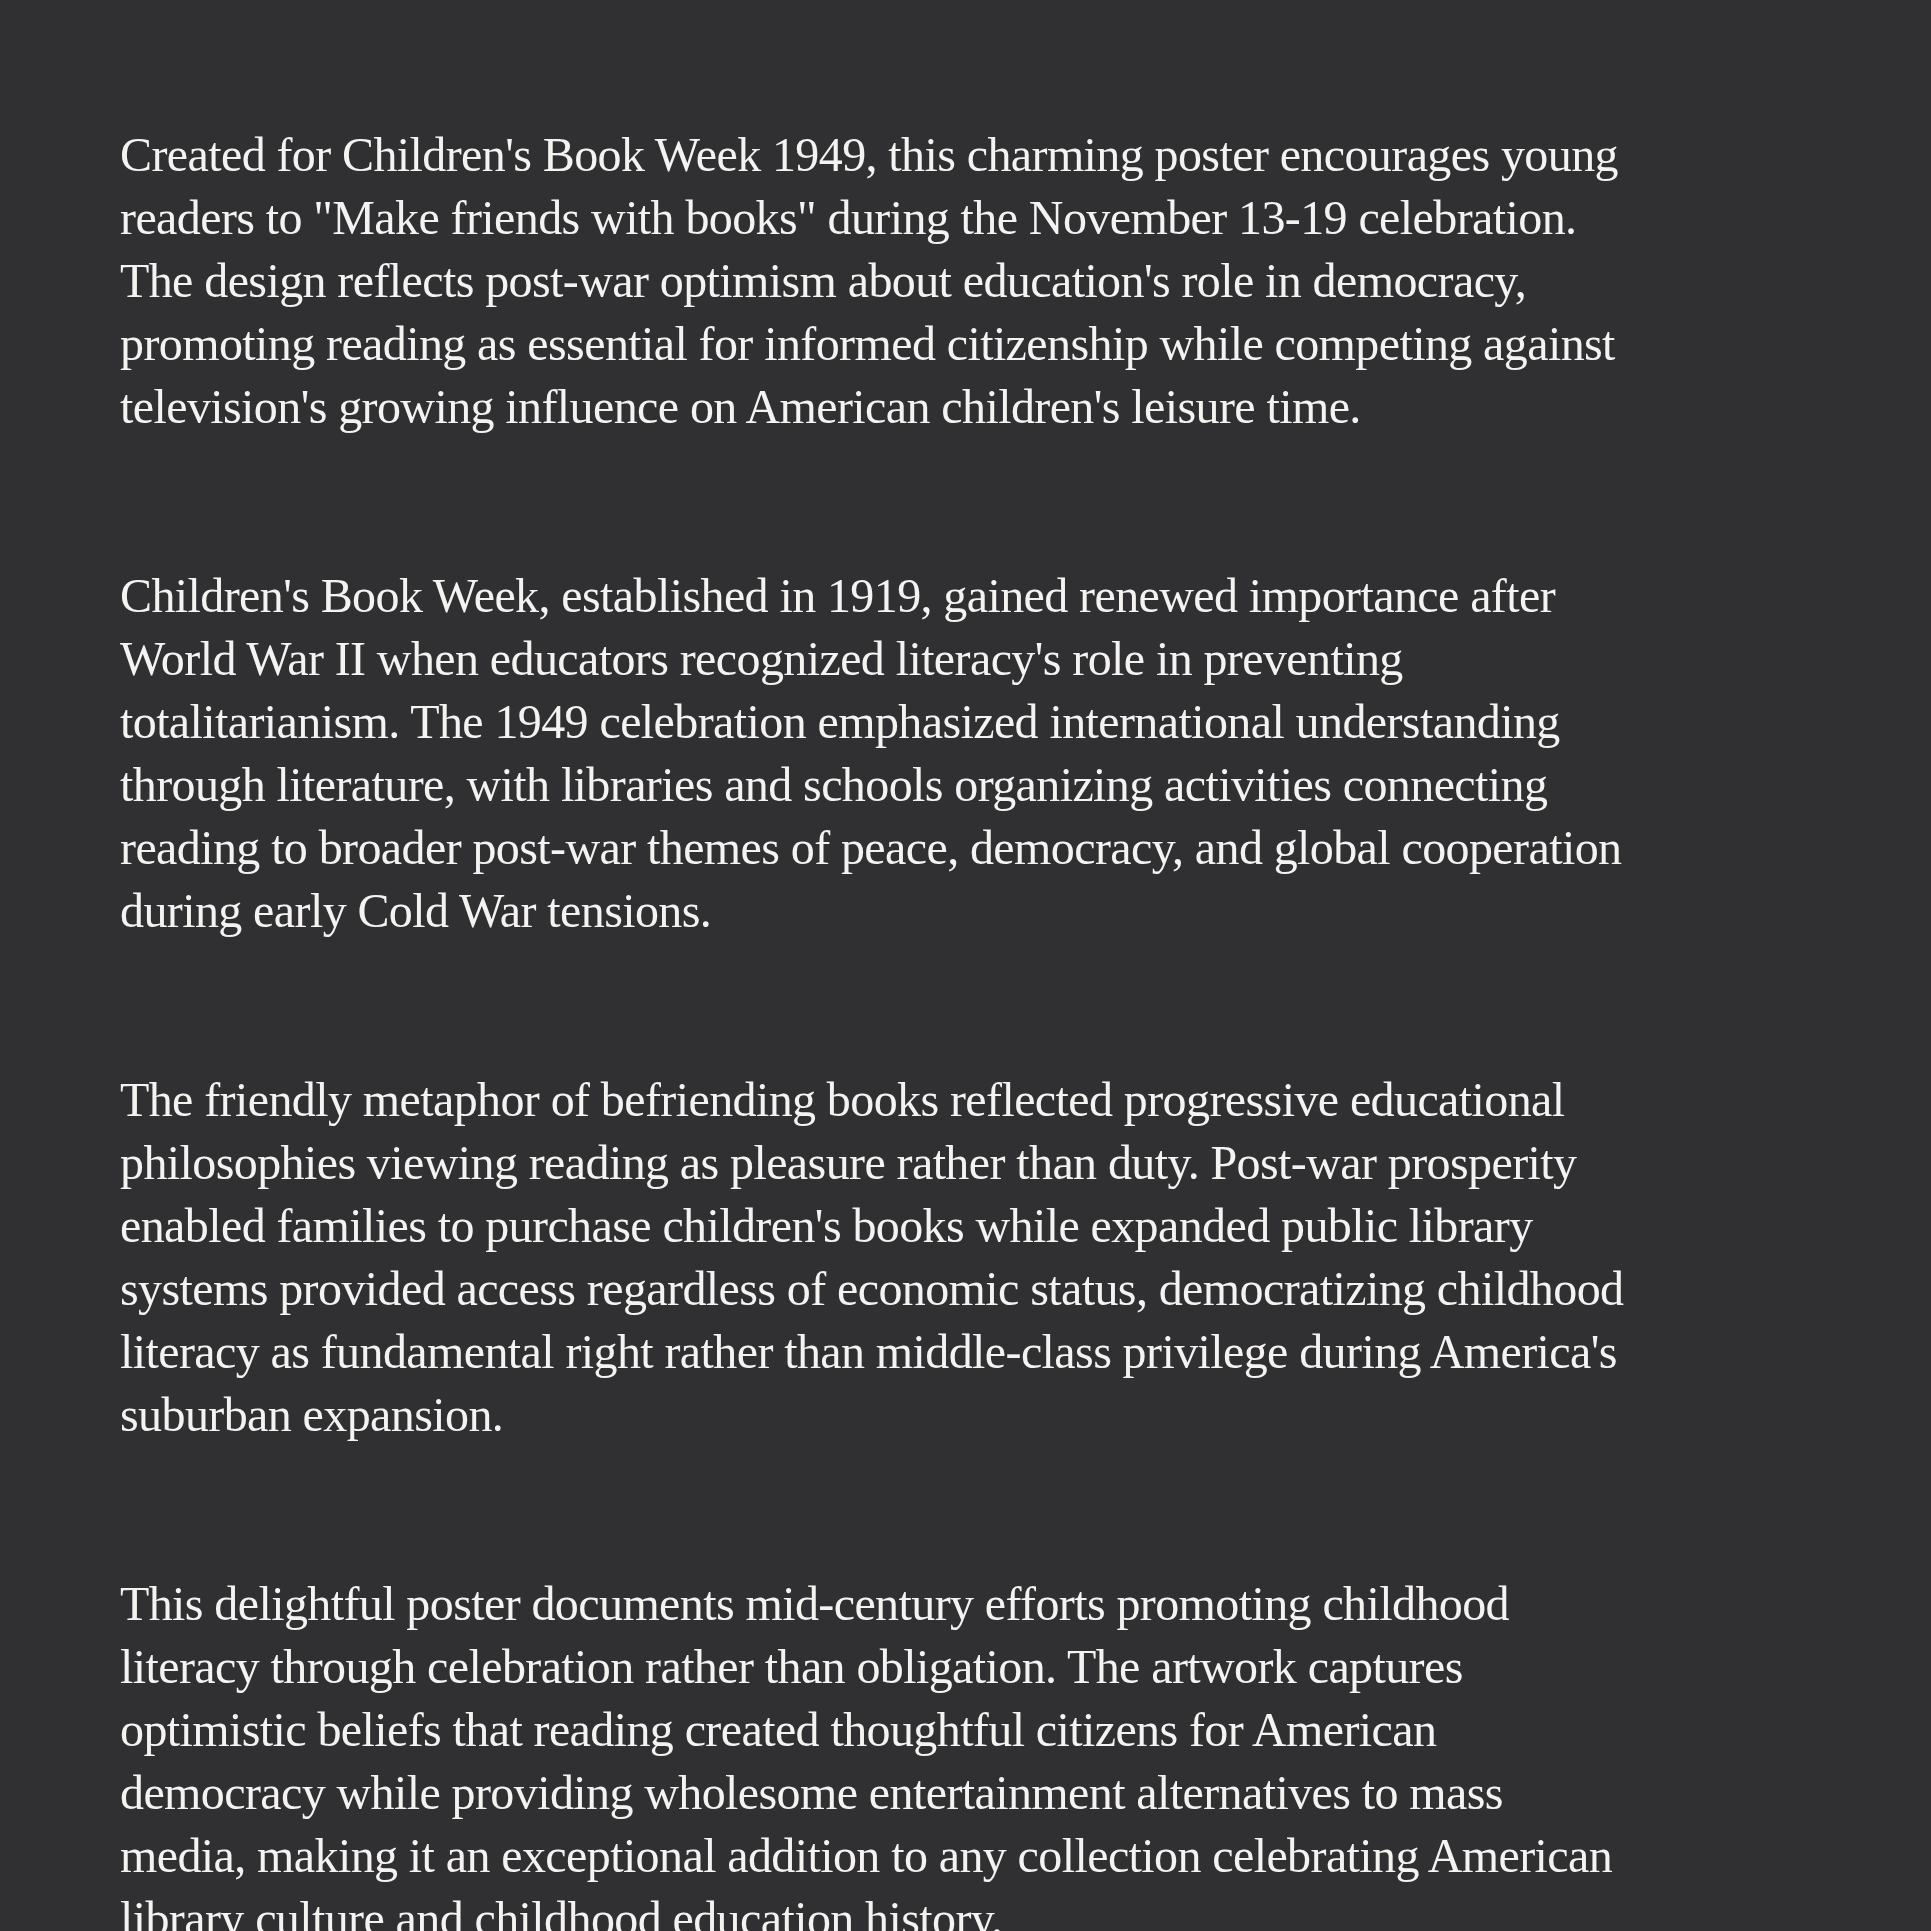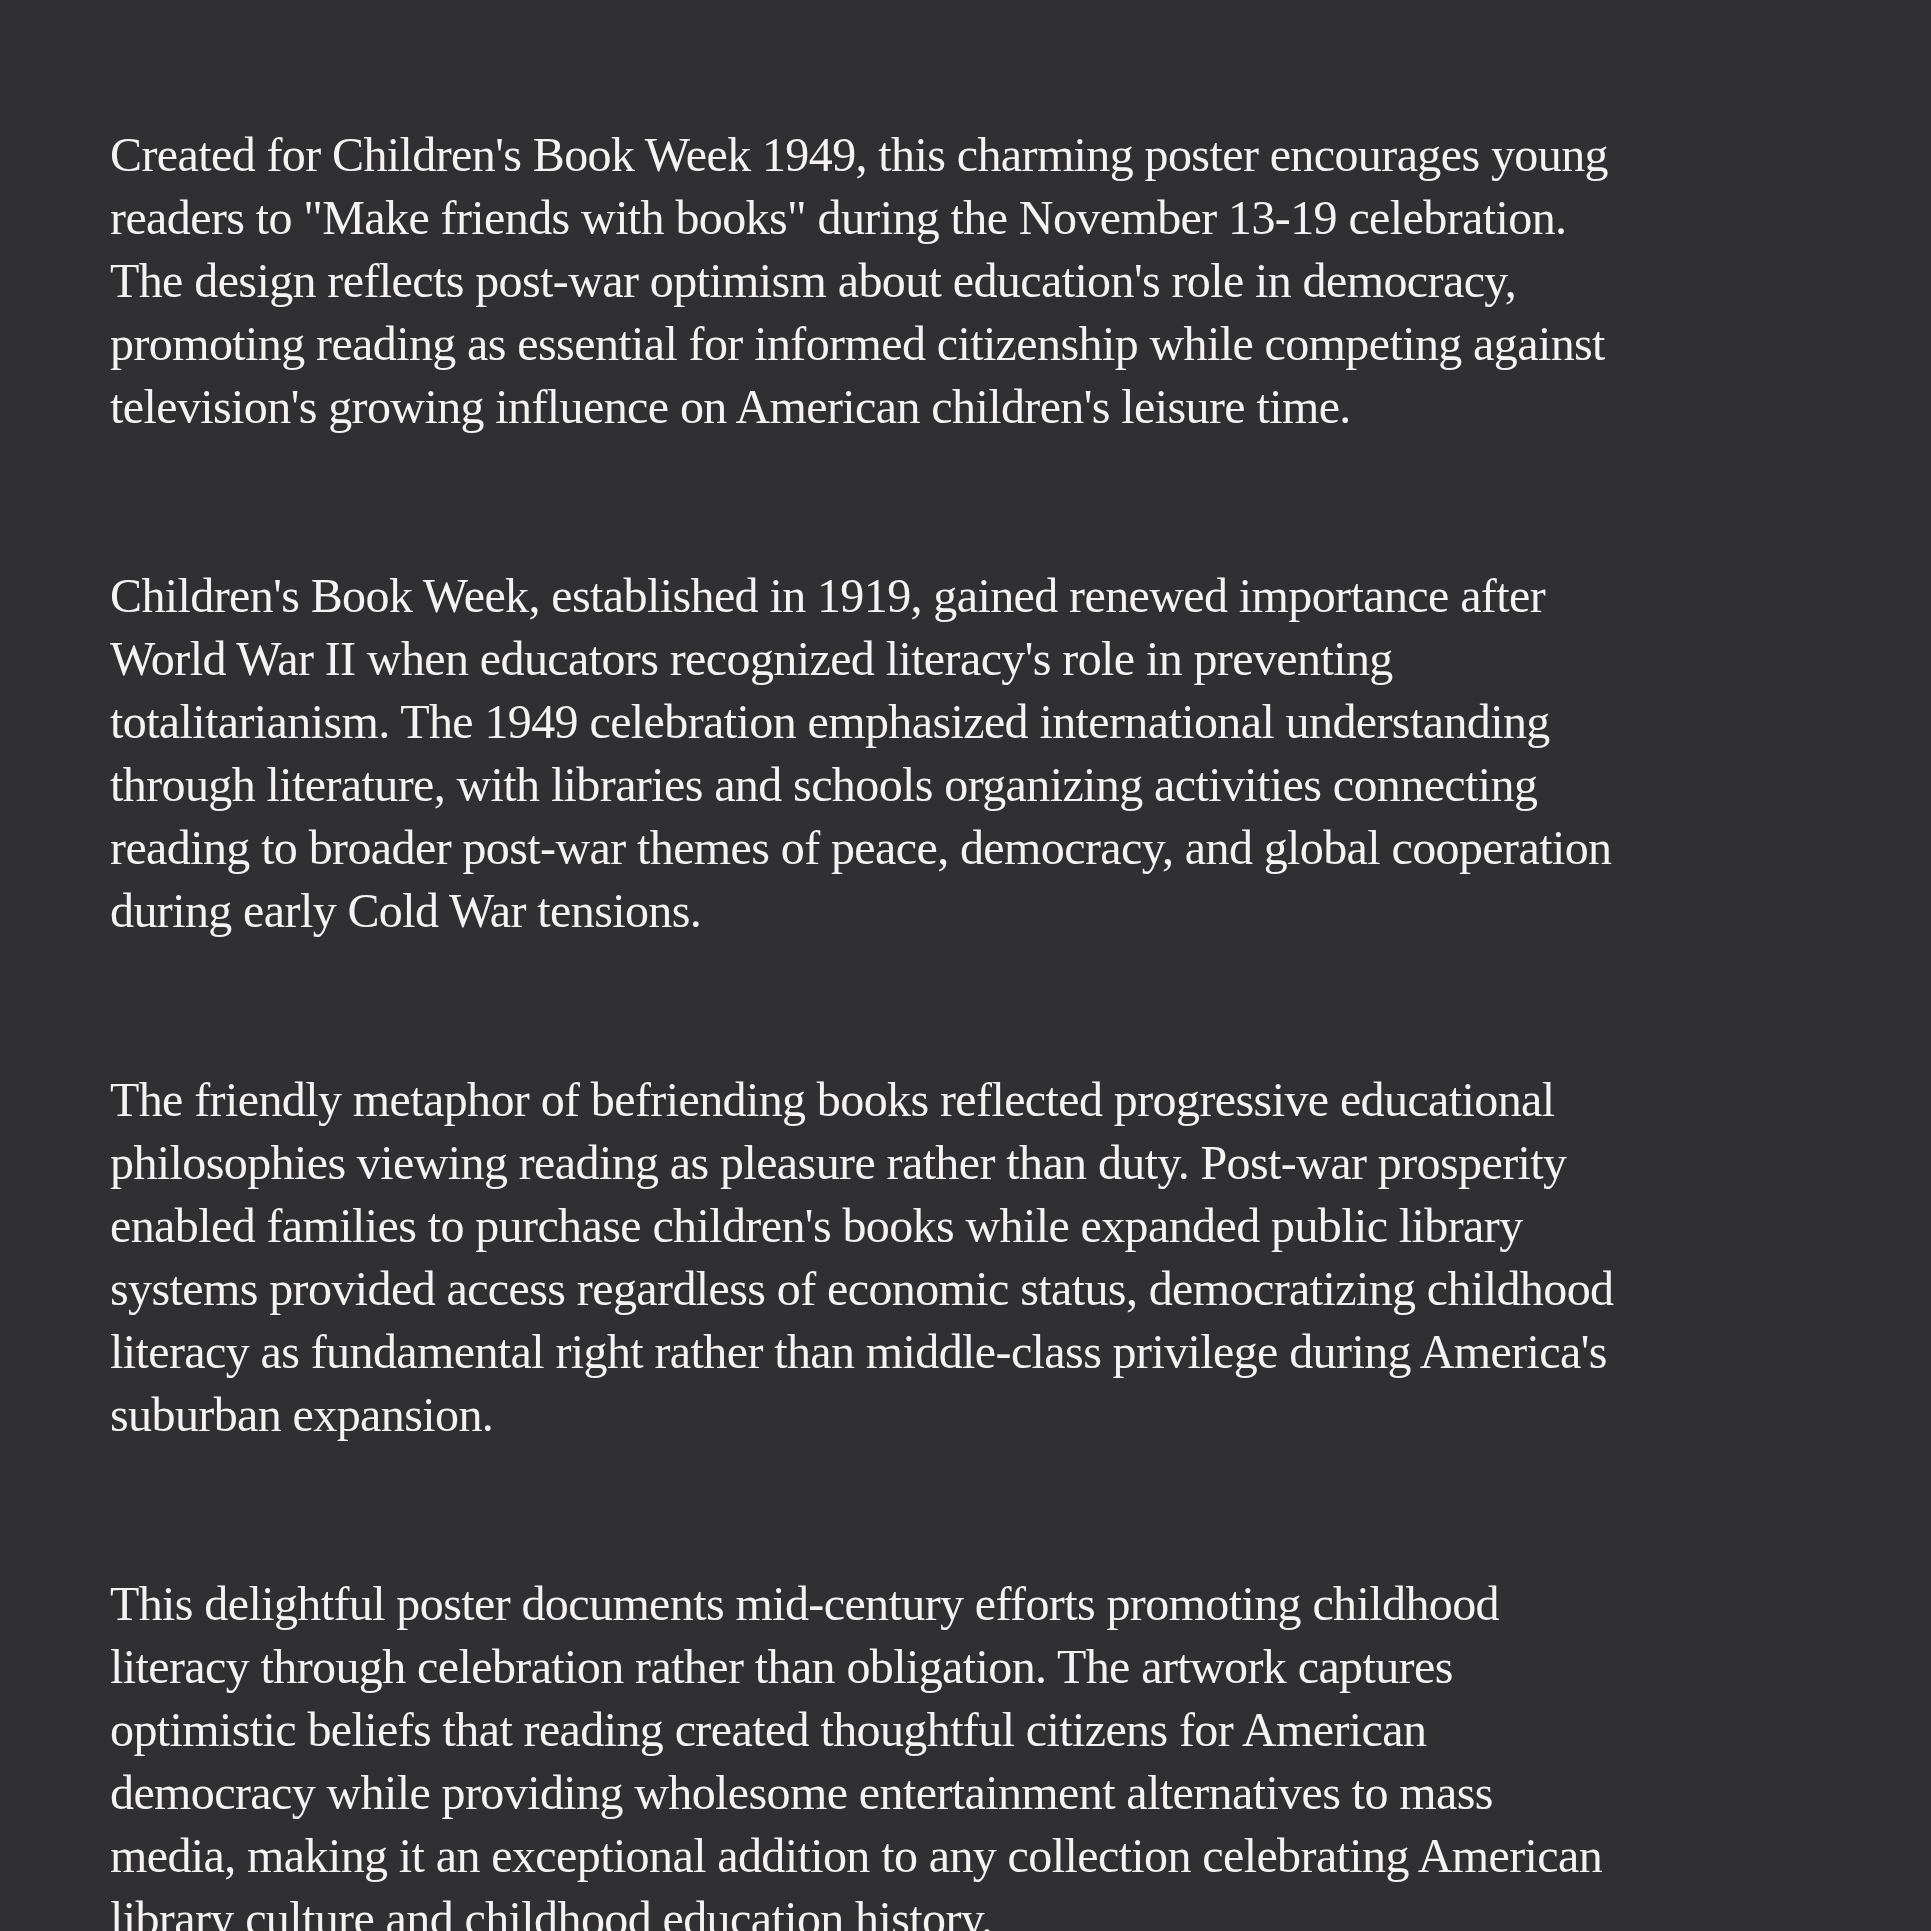--- a/index.html
+++ b/index.html
@@ -7,20 +7,21 @@
     width: 1931px;
     height: 1931px;
     background: #303032;
     overflow: hidden;
     font-family: "Liberation Serif", "DejaVu Serif", serif;
   }
   .page {
     position: relative;
     width: 1582px;
     height: 1931px;
+    margin-left: 10px;
   }
   .text-block {
     position: absolute;
     left: 110px;
     top: 0;
     width: 1738px;
     padding-top: 60px;
     color: #f4f3f1;
     font-size: 48px;
     line-height: 63px;

